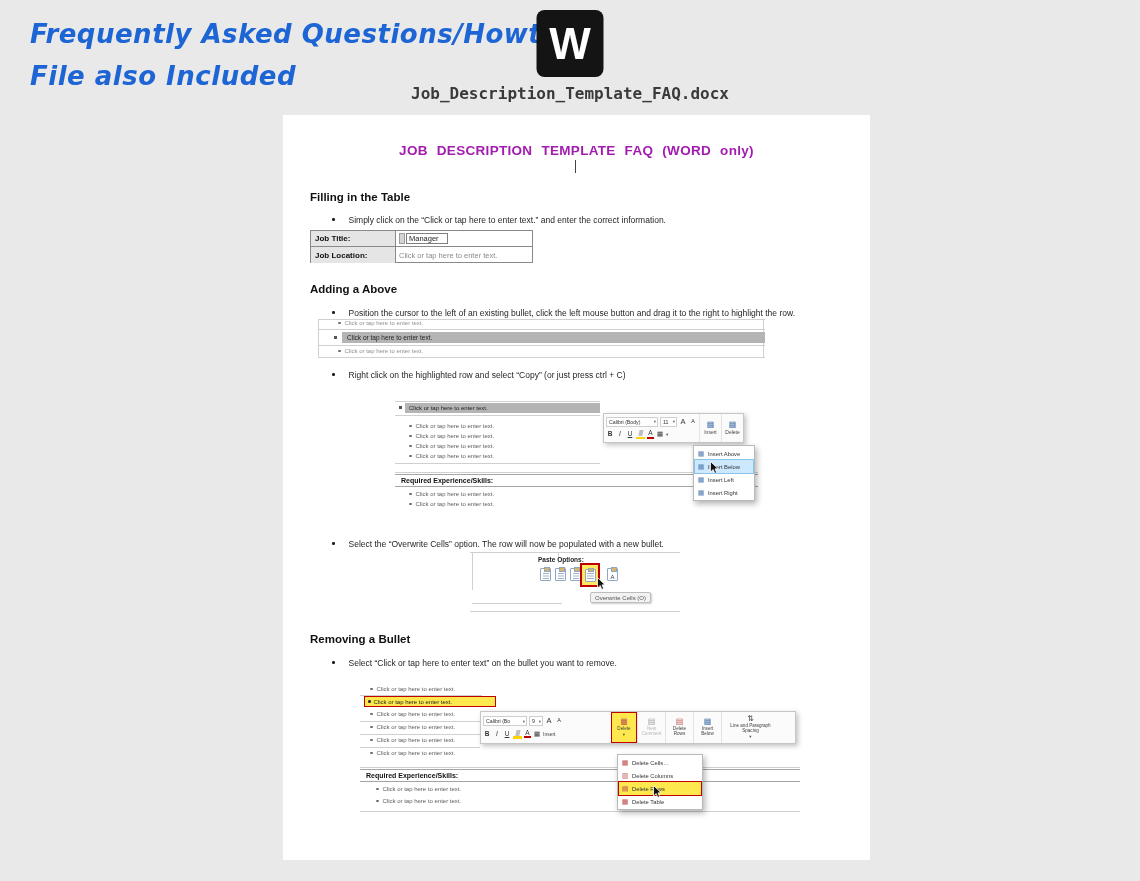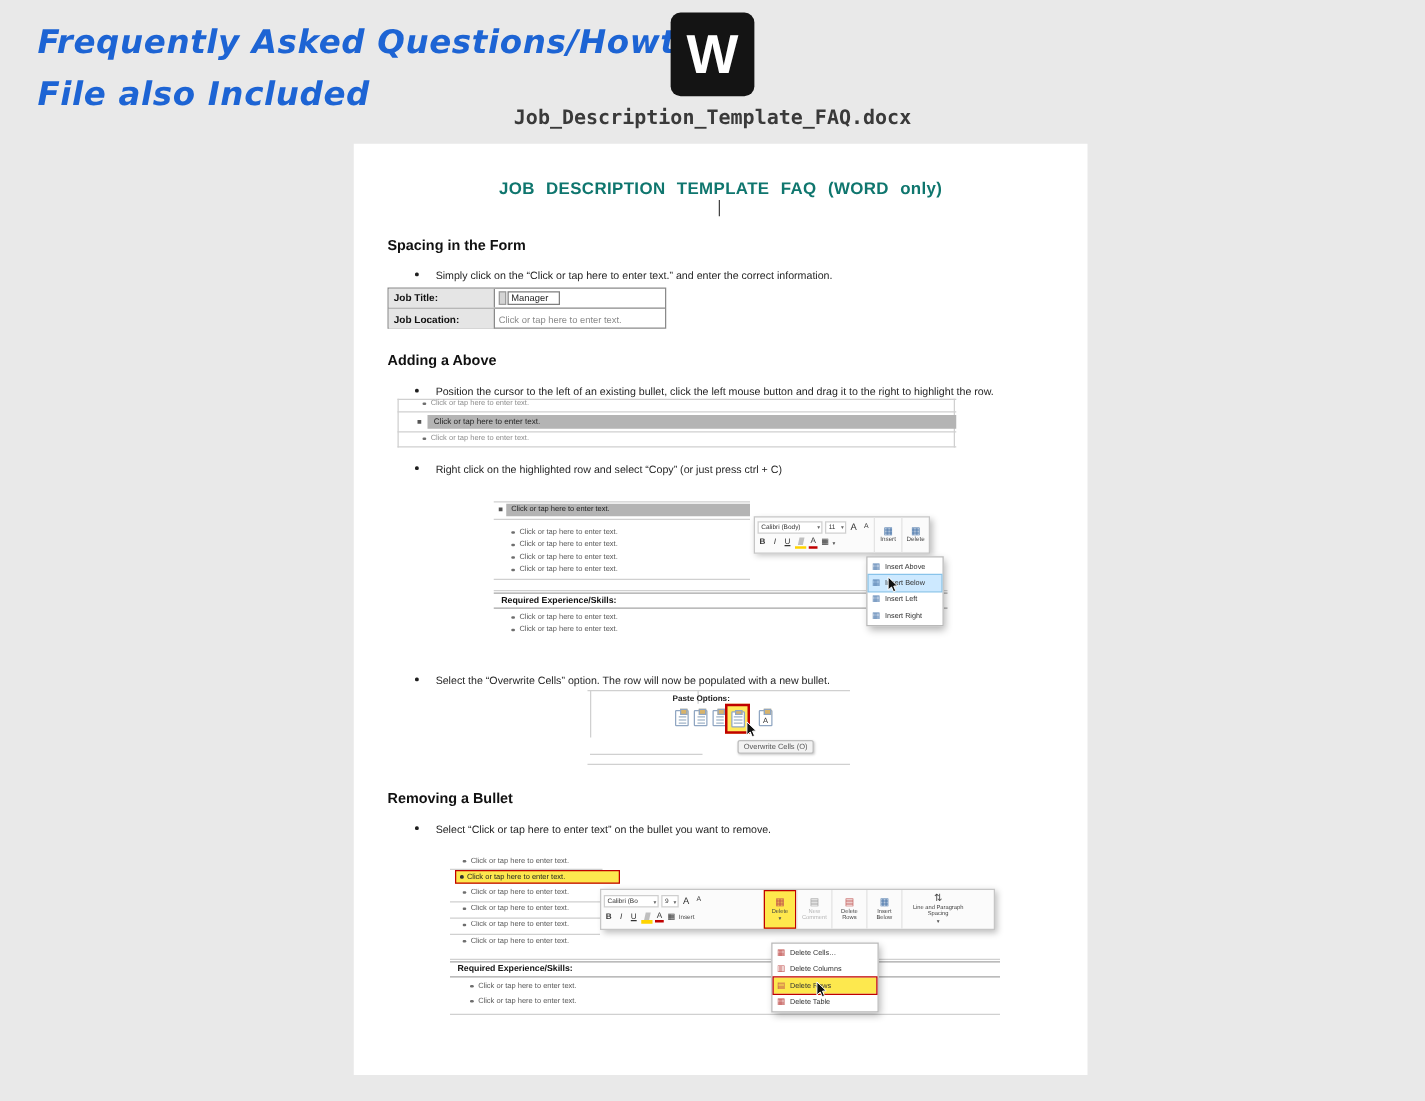--- a/index.html
+++ b/index.html
@@ -12,21 +12,21 @@
              font-style: italic; font-weight: bold; font-size: 26px; letter-spacing: .5px; }
   .word-icon { position: absolute; left: 50%; top: 10px; transform: translateX(-50%); width: 67px; height: 67px;
                background: #141414; border-radius: 8px; display: flex; align-items: center; justify-content: center; }
   .word-icon span { color: #fff; font-size: 44px; font-weight: bold; }
   .filename { position: absolute; top: 84px; left: 50%; transform: translateX(-50%);
               font-family: "DejaVu Sans Mono", monospace; font-weight: bold; font-size: 16px; color: #3a3a3a; }
 
   
   .page { position: absolute; left: 283px; top: 115px; width: 587px; height: 745px; background: #fff; }
   .doc-title { top: 28px; left: 0; width: 100%; text-align: center; font-size: 13.5px; font-weight: bold;
-               color: #0f766e; word-spacing: 5px; letter-spacing: .3px; }
+               color: #a21caf; word-spacing: 5px; letter-spacing: .3px; }
   .caret { left: 292px; top: 45px; width: 1px; height: 13px; background: #444; }
   .h2 { left: 27px; font-size: 11.5px; font-weight: bold; color: #111; }
   .bullet { left: 47px; width: 505px; display: flex; align-items: flex-start; font-size: 8.5px; color: #1f1f1f; }
   .bullet .bdot { width: 2.5px; height: 2.5px; border-radius: 50%; background: #1f1f1f; margin: 3px 14px 0 2px; flex: none; }
 
   
   .shot { position: absolute; background: #fff; }
   .hline { position: absolute; height: 1px; background: #d0d0d0; }
   .vline { position: absolute; width: 1px; background: #d0d0d0; }
   .tinytext { font-size: 6.5px; color: #5c5c5c; white-space: nowrap; }
@@ -117,21 +117,21 @@
   <div class="word-icon">
     <span>W</span>
   </div>
   <div class="filename">Job_Description_Template_FAQ.docx</div>
 
   <div class="page">
 
     <div class="doc-title abs">JOB DESCRIPTION TEMPLATE FAQ (WORD only)</div>
     <div class="caret abs"></div>
 
-    <div class="h2 abs" style="top:76px;">Spacing in the Form</div>
+    <div class="h2 abs" style="top:76px;">Filling in the Table</div>
     <div class="bullet abs" style="top:100px;">
       <span class="bdot"></span>
       <span>Simply click on the “Click or tap here to enter text.” and enter the correct information.</span>
     </div>
 
     <div class="shot ftable" style="left:27px; top:115px; width:223px; height:33px;">
       <div class="ft-row" style="top:0;">
         <div class="ft-label">Job Title:</div>
         <div class="ft-value">
           <span class="cc-handle"></span>

